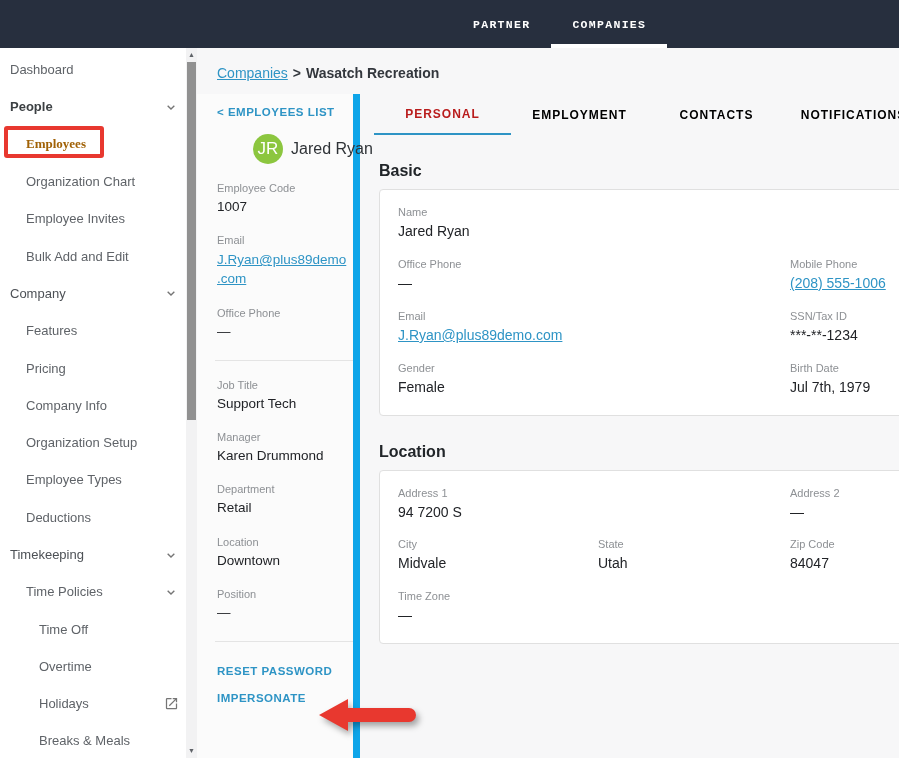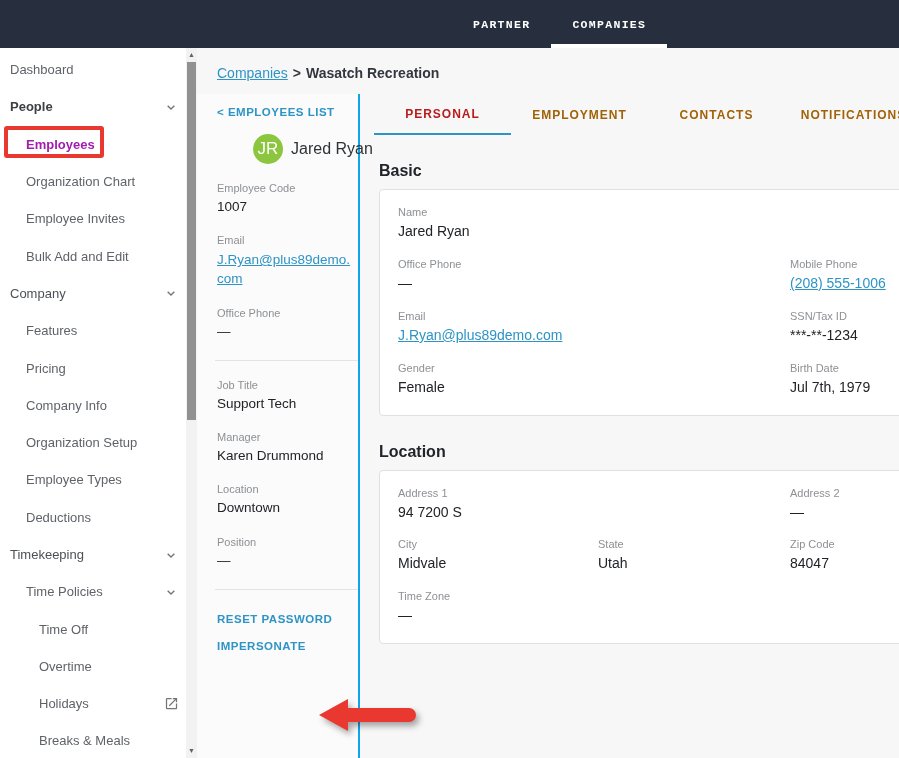--- a/index.html
+++ b/index.html
@@ -18,21 +18,21 @@
   .layout { display:flex; height:710px; }
 
   
   .sidebar { width:197px; flex:none; position:relative; background:#fff; }
   .side-list { padding-top:3px; }
   .side-item { height:37.3px; display:flex; align-items:center; font-size:13px; color:#5f6368;
                padding-right:18px; cursor:pointer; }
   .lvl1 { padding-left:10px; } .lvl2 { padding-left:26px; } .lvl3 { padding-left:39px; }
   .side-item.bold  { font-weight:700; color:#3c4043; }
   .side-item.hdr   { color:#4d5156; }
-  .side-item.active{ font-weight:700; color:#a21caf; }
+  .side-item.active{ font-weight:700; color:#a16207;font-family:Liberation Serif, serif; }
   .chev { margin-left:auto; display:flex; align-items:center; }
   .chev svg { width:16px; height:16px; }
   .ext { margin-left:auto; display:flex; align-items:center; }
   .ext svg { width:15px; height:15px; fill:#757575; }
 
   
   .scrollbar { position:absolute; top:0; right:0; width:11px; height:100%; background:#f2f2f3; }
   .scroll-btn { position:absolute; width:100%; text-align:center; font-size:7px; color:#5f6368;
                 line-height:12px; cursor:pointer; }
   .scroll-btn.up { top:1px; } .scroll-btn.down { bottom:1px; }
@@ -41,40 +41,40 @@
   
   .main { flex:1; min-width:0; background:#f7f7f8; display:flex; flex-direction:column; }
   .crumbbar { padding:17px 0 13px 20px; font-size:14px; }
   .crumb-link { color:#2e94c5; font-weight:500; text-decoration:underline; }
   .crumb-sep { color:#33373d; font-weight:700; margin:0 5px; }
   .crumb-current { color:#33373d; font-weight:700; }
 
   .body-row { flex:1; display:flex; min-height:0; }
 
   
-  .panel { width:163px; flex:none; background:#fbfbfb; border-right:2px solid #0ea5e9;
+  .panel { width:163px; flex:none; background:#fbfbfb; border-right:7px solid #0ea5e9;
            padding:12px 4px 0 20px; }
   .back-link { display:block; font-size:11.5px; font-weight:700; letter-spacing:.5px; color:#2e94c5; }
   .emp-header { display:flex; align-items:center; gap:8px; margin-top:16px; }
   .avatar { width:30px; height:30px; border-radius:50%; background:#8cc63f; color:#fff;
             font-size:17px; font-weight:400; display:flex; align-items:center; justify-content:center; flex:none;margin-left:36px; }
   .emp-name { font-size:16px; font-weight:500; color:#2f3337; white-space:nowrap; }
   .pfield { margin-top:18px; }
   .flabel { font-size:11px; color:#8d9094; margin-bottom:4px; }
   .fvalue { font-size:13.5px; color:#212327; font-weight:500; line-height:1.35; overflow-wrap:anywhere; }
   .fvalue.link { color:#2e94c5; text-decoration:underline; }
   .pdivider { border-top:1px solid #e4e4e4; margin:19px -4px 0 -2px; }
   .actions { margin-top:23px; display:flex; flex-direction:column; gap:15px; }
   .action-link { font-size:11.5px; font-weight:700; letter-spacing:.5px; color:#2e94c5; }
 
   
   .content { flex:1; min-width:0; }
   .tab-row { display:flex; margin-left:14px; height:41px; }
   .tab { width:137px; flex:none; display:flex; align-items:center; justify-content:center;
-         font-size:12px; font-weight:600; letter-spacing:1px; color:#a16207; cursor:pointer; }
+         font-size:12px; font-weight:600; letter-spacing:1px; color:#000000; cursor:pointer; }
   .tab.active { color:#b91c1c; border-bottom:2px solid #2e94c5; }
   .section-title { font-size:16px; font-weight:700; color:#212529; margin:27px 10px 9px 19px; }
   .card { background:#fff; border:1px solid #e0e0e0; border-radius:4px;
           margin-left:19px; margin-right:-12px; padding:16px 0 1px 18px; }
   .crow { display:grid; margin-bottom:17px; }
   .crow.two   { grid-template-columns:392px 1fr; }
   .crow.three { grid-template-columns:200px 192px 1fr; }
   .cfield .fvalue { font-size:14px; }
 
   
@@ -195,20 +195,24 @@
 
         <div class="pfield">
           <div class="flabel">Job Title</div>
           <div class="fvalue">Support Tech</div>
         </div>
         <div class="pfield">
           <div class="flabel">Manager</div>
           <div class="fvalue">Karen Drummond</div>
         </div>
         <div class="pfield">
+          <div class="flabel">Department</div>
+          <div class="fvalue">Retail</div>
+        </div>
+        <div class="pfield">
           <div class="flabel">Location</div>
           <div class="fvalue">Downtown</div>
         </div>
         <div class="pfield">
           <div class="flabel">Position</div>
           <div class="fvalue">—</div>
         </div>
 
         <div class="pdivider"></div>
 

